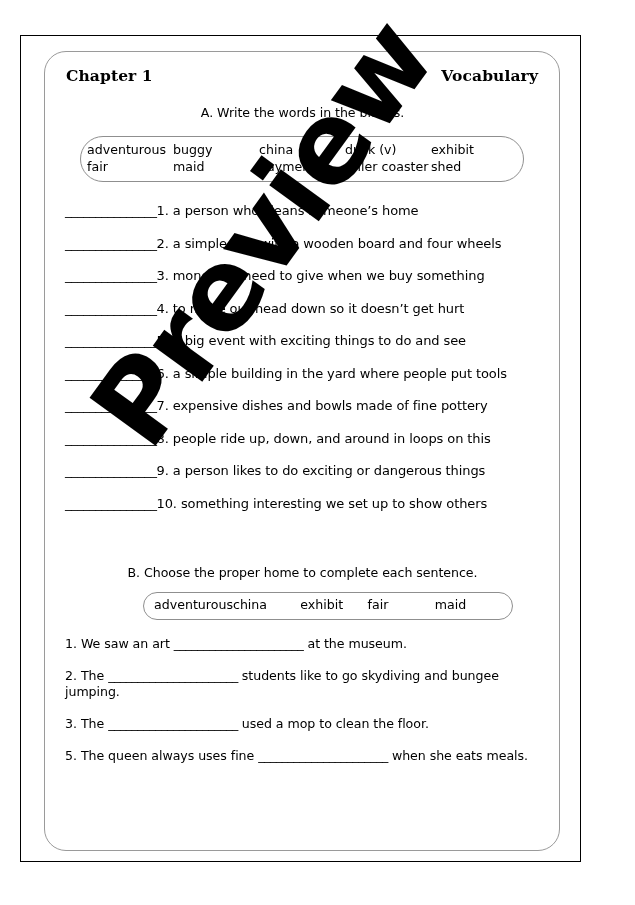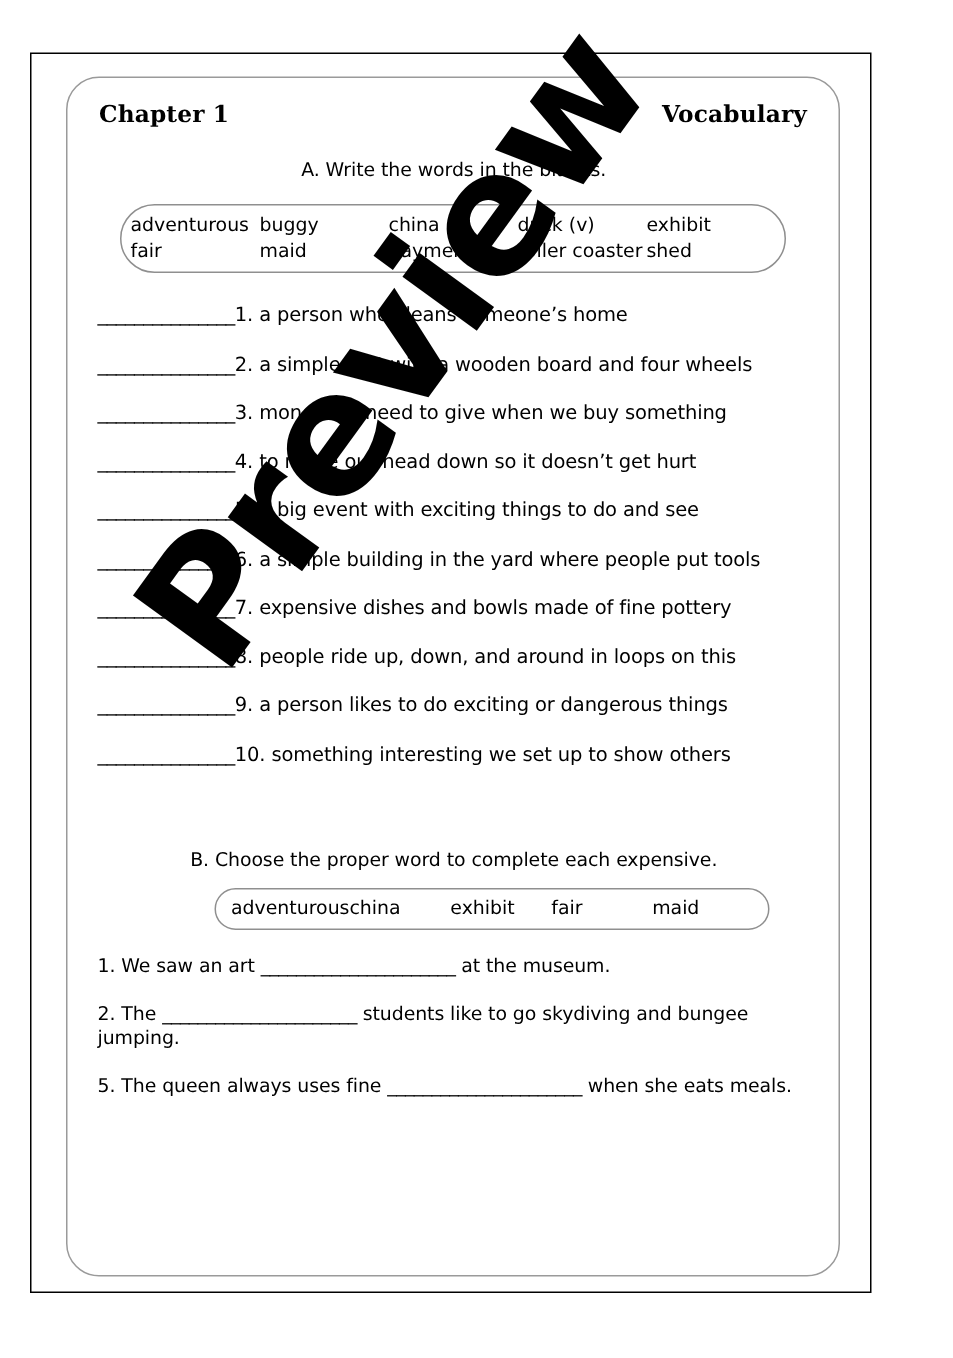--- a/index.html
+++ b/index.html
@@ -186,35 +186,36 @@
         <div class="def-item"><span class="blank-lead">_______________</span><span>5.</span> <span>a big event with exciting things to do and see</span></div>
         <div class="def-item"><span class="blank-lead">_______________</span><span>6.</span> <span>a simple building in the yard where people put tools</span></div>
         <div class="def-item"><span class="blank-lead">_______________</span><span>7.</span> <span>expensive dishes and bowls made of fine pottery</span></div>
         <div class="def-item"><span class="blank-lead">_______________</span><span>8.</span> <span>people ride up, down, and around in loops on this</span></div>
         <div class="def-item"><span class="blank-lead">_______________</span><span>9.</span> <span>a person likes to do exciting or dangerous things</span></div>
         <div class="def-item"><span class="blank-lead">_______________</span><span>10.</span> <span>something interesting we set up to show others</span></div>
       </div>
 
       <div class="spacer-b"></div>
 
-      <div class="direction" style="margin-top:0">B. Choose the proper word to complete each expensive.</div>
+      <div class="direction" style="margin-top:0">B. Choose the proper home to complete each sentence.</div>
 
       <div class="wordbank-inline">
         <div class="wordbank-row">
           <div class="wordbank-cell">adventurous</div>
           <div class="wordbank-cell">china</div>
           <div class="wordbank-cell">exhibit</div>
           <div class="wordbank-cell">fair</div>
           <div class="wordbank-cell">maid</div>
         </div>
       </div>
 
       <div class="sentences">
         <div class="sentence"><span>1.</span> <span>We saw an art </span><span class="blank-inline">______________________</span><span> at the museum.</span></div>
         <div class="sentence"><span>2.</span> <span>The </span><span class="blank-inline">______________________</span><span> students like to go skydiving and bungee jumping.</span></div>
+        <div class="sentence"><span>3.</span> <span>The </span><span class="blank-inline">______________________</span><span> used a mop to clean the floor.</span></div>
         <div class="sentence"><span>5.</span> <span>The queen always uses fine </span><span class="blank-inline">______________________</span><span> when she eats meals.</span></div>
       </div>
 
     </div>
   </div>
 </div>
 
 <div class="watermark">Preview</div>
 
 </body></html>

